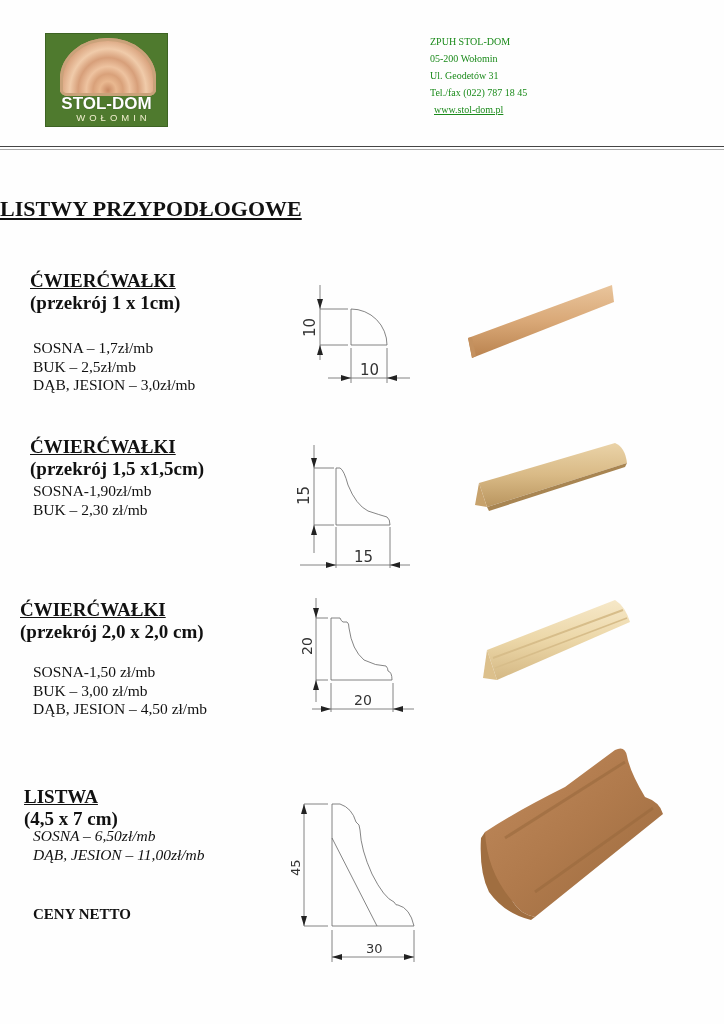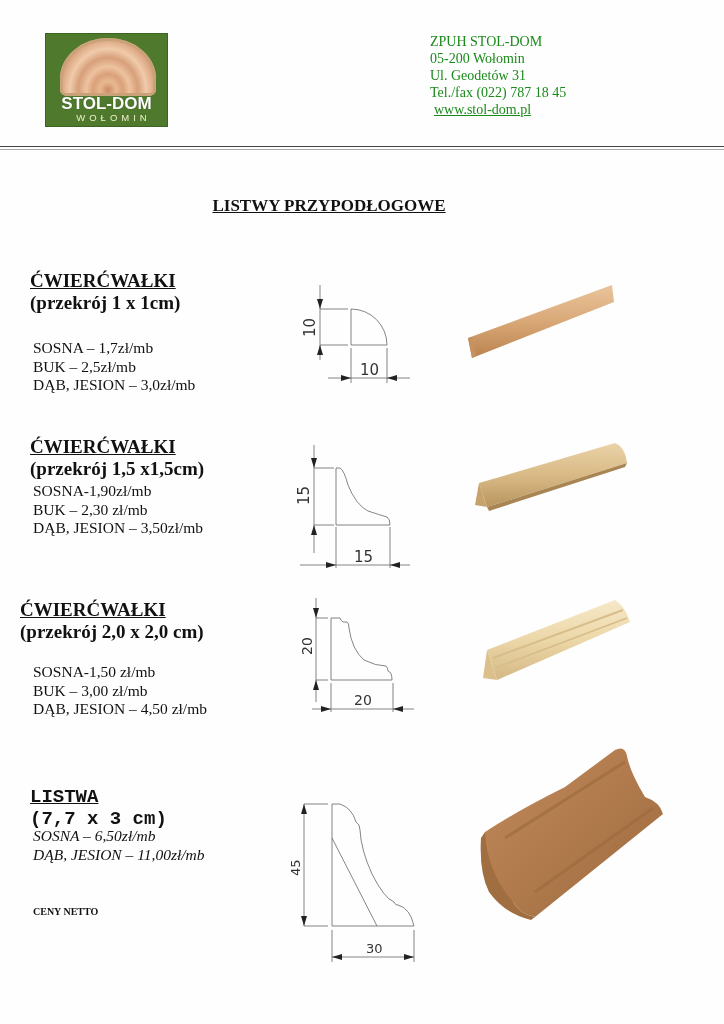--- a/index.html
+++ b/index.html
@@ -34,41 +34,41 @@
   .logo .city {
     position: absolute; left: 0; right: 0; top: 78px;
     text-align: center; color: #f2efcf;
     font-family: "Liberation Sans", sans-serif;
     font-size: 9.5px; letter-spacing: 4px; padding-left: 14px;
   }
 
   
   .contact {
     left: 430px; top: 33px; color: #1a8a1a;
-    font-size: 14px; line-height: 17px;
+    font-size: 10px; line-height: 17px;
   }
   .contact div { white-space: nowrap; }
   .contact .link { text-decoration: underline; padding-left: 4px; }
 
   .rule { left: 0; top: 146px; width: 724px; height: 0; border-top: 1.5px solid #444; }
   .rule2 { left: 0; top: 149px; width: 724px; height: 0; border-top: 1px solid #aaa; }
 
   .page-title {
-    left: 0; width: 658px; top: 196px; text-align: center;
-    font-weight: bold; font-size: 17px; text-decoration: underline;
+    left: 0; width: 658px; top: 196px; text-align: left;
+    font-weight: bold; font-size: 22px; text-decoration: underline;
   }
 
   .sec-title {
     position: absolute; width: 260px;
     font-weight: bold; font-size: 19px; line-height: 22px;
   }
   .sec-title .t { text-decoration: underline; }
   .prices { position: absolute; left: 33px; font-size: 15.5px; line-height: 18.5px; }
   .prices div { white-space: nowrap; }
-  .netto { left: 33px; top: 906px; font-weight: bold; font-size: 10px; }
+  .netto { left: 33px; top: 906px; font-weight: bold; font-size: 15px; }
 
   svg text { font-family: "DejaVu Sans", sans-serif; fill: #333; }
 </style>
 </head>
 <body>
 
 <div class="abs logo">
   <div class="trunk"></div>
   <div class="brand">STOL-DOM</div>
   <div class="city">WOŁOMIN</div>
@@ -127,21 +127,20 @@
   <path d="M6 58 L10 78 L14 76 L10 57 Z" fill="#c4915f"></path>
 </svg>
 
 <div class="sec-title" style="left:30px; top:436px;">
   <div class="t">ĆWIERĆWAŁKI</div>
   <div>(przekrój 1,5 x1,5cm)</div>
 </div>
 <div class="prices" style="top:482px;">
   <div>SOSNA-1,90zł/mb</div>
   <div>BUK – 2,30 zł/mb</div>
-  <div>DĄB, JESION – 3,50zł/mb</div>
 </div>
 <svg class="abs" style="left:290px; top:435px;" width="130" height="140">
   <g stroke="#666" stroke-width="0.8" fill="none">
     <line x1="24" y1="10" x2="24" y2="118"></line>
     <line x1="24" y1="33" x2="44" y2="33"></line>
     <line x1="24" y1="90" x2="44" y2="90"></line>
     <path d="M46 33 L50 33 Q54 35 58 50 Q66 70 78 76 Q90 80 97 82 Q100 84 100 90 L46 90 Z"></path>
     <line x1="46" y1="92" x2="46" y2="133"></line>
     <line x1="100" y1="92" x2="100" y2="133"></line>
     <line x1="10" y1="130" x2="120" y2="130"></line>
@@ -203,23 +202,23 @@
         <stop offset="0.5" stop-color="#ecd7a8"></stop>
         <stop offset="1" stop-color="#d4b884"></stop>
     </linearGradient>
   </defs>
   <path d="M12 58 L140 8 Q150 14 155 30 L22 88 Z" fill="url(#w3)"></path>
   <path d="M12 58 L22 88 L8 86 Z" fill="#dcc08c"></path>
   <path d="M18 66 L148 18" stroke="#d7bd8a" stroke-width="2"></path>
   <path d="M20 76 L152 26" stroke="#d7bd8a" stroke-width="1.5"></path>
 </svg>
 
-<div class="sec-title" style="left:30px; top:786px;font-family:Liberation Mono, monospace;">
+<div class="sec-title" style="left:24px; top:786px;">
   <div class="t">LISTWA</div>
-  <div>(7,7 x 3 cm)</div>
+  <div>(4,5 x 7 cm)</div>
 </div>
 <div class="prices" style="top:827px;font-style:italic;">
   <div>SOSNA – 6,50zł/mb</div>
   <div>DĄB, JESION – 11,00zł/mb</div>
 </div>
 <div class="abs netto">CENY NETTO</div>
 
 <svg class="abs" style="left:280px; top:790px;" width="160" height="180">
   <g stroke="#666" stroke-width="0.8" fill="none">
     <line x1="24" y1="14" x2="24" y2="136"></line>

